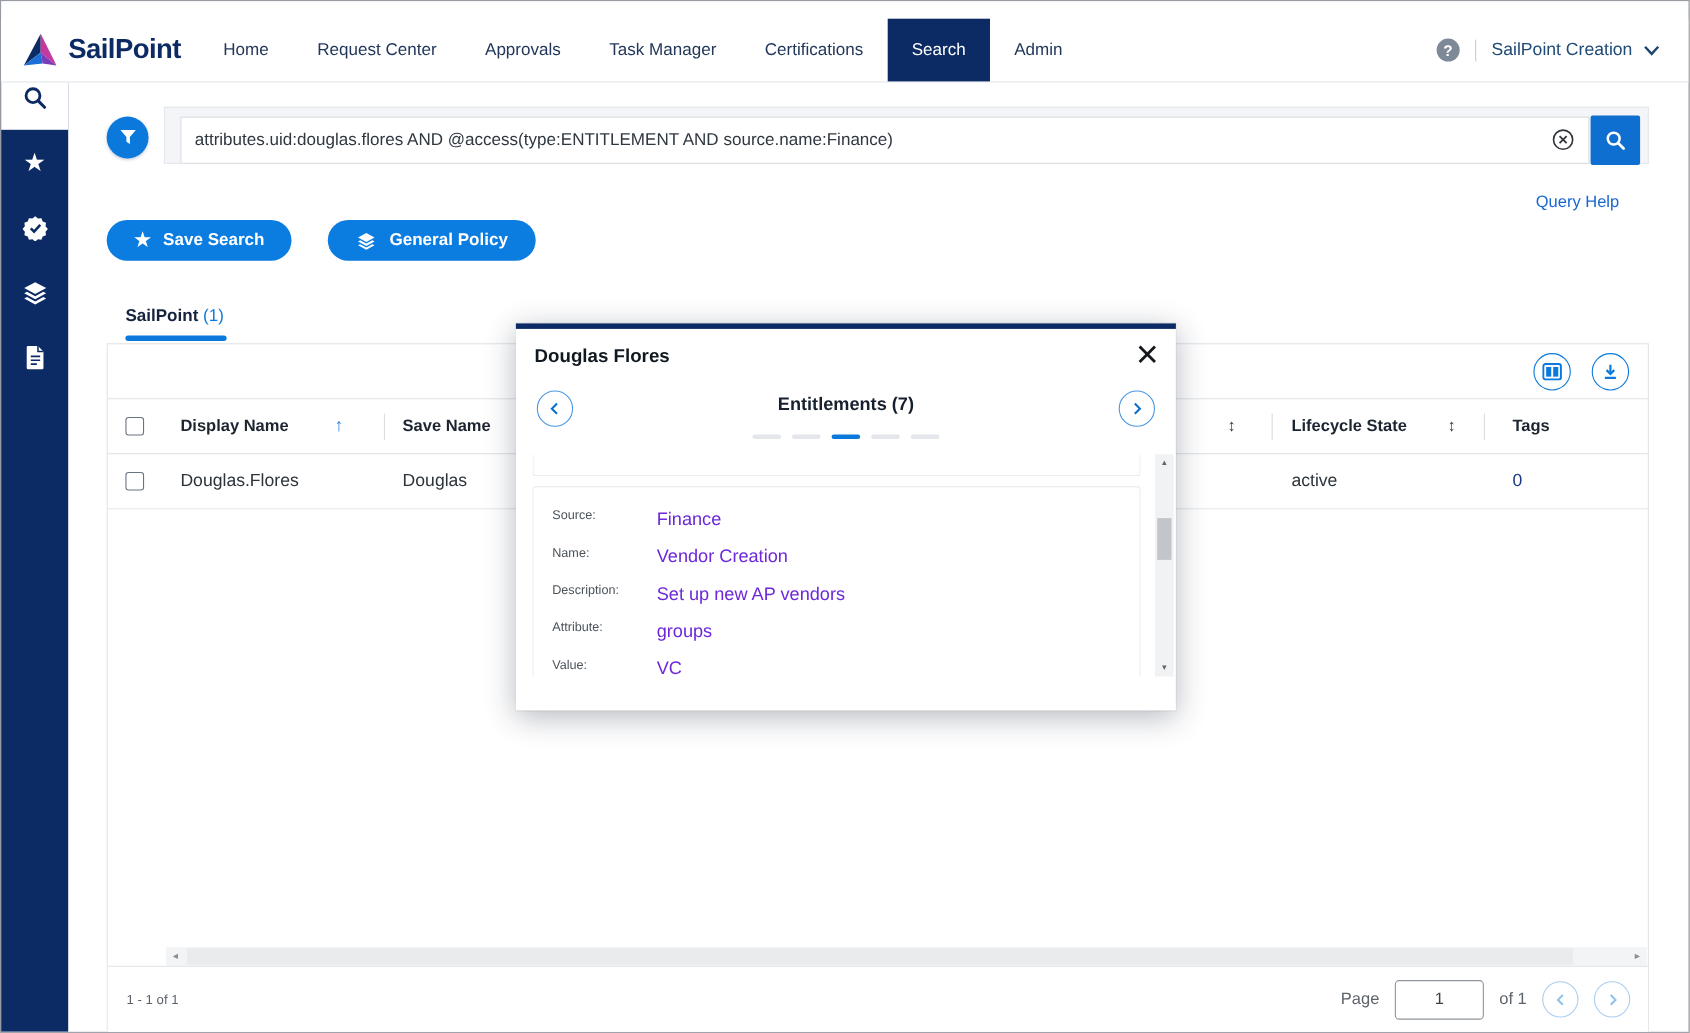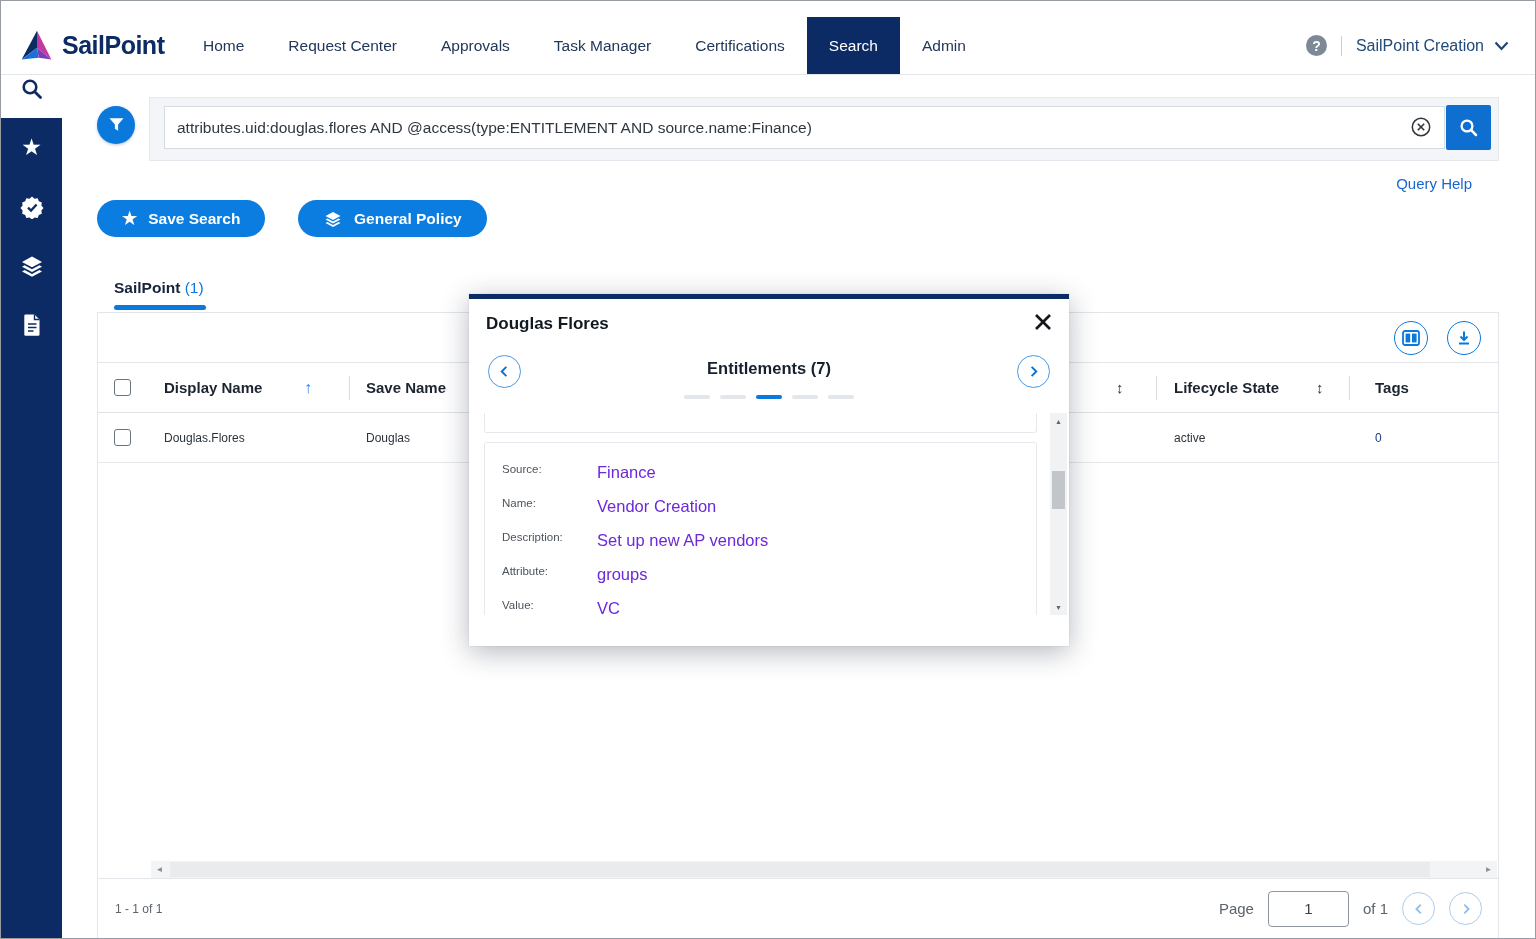--- a/index.html
+++ b/index.html
@@ -26,21 +26,21 @@
   .user-name { font-size:16px; color:#204a77; }
   
   .rail { position:absolute; top:58px; left:0; bottom:0; width:61px; background:#0c2b64; z-index:25; }
   .rail-item { height:59px; display:flex; align-items:center; justify-content:center; cursor:pointer; }
   .rail-item.active { background:#fff; }
   .rail-star { color:#fff; font-size:23px; line-height:1; }
   
   .filter-btn { position:absolute; left:96px; top:105px; width:38px; height:38px; border-radius:50%;
     background:#0b79dc; display:flex; align-items:center; justify-content:center; cursor:pointer;
     box-shadow:0 1px 3px rgba(20,60,120,.3); }
-  .search-wrap { position:absolute; left:148px; top:96px; width:1350px; height:64px;
+  .search-wrap { position:absolute; left:148px; top:96px; width:1350px; height:52px;
     background:#f3f5f8; border:1px solid #e4e7eb; }
   .search-input { position:absolute; left:14px; top:8px; width:1281px; height:43px; background:#fff;
     border:1px solid #d7dbe0; font-size:15.5px; color:#2f3740; padding:0 48px 0 12px;
     font-family:"Liberation Sans", sans-serif; outline:none; }
   .clear-btn { position:absolute; left:1260px; top:18px; width:22px; height:22px; cursor:pointer; }
   .search-btn { position:absolute; left:1296px; top:7px; width:45px; height:45px; background:#0e6fd0;
     border:none; border-radius:2px; display:flex; align-items:center; justify-content:center; cursor:pointer; }
   .query-help { position:absolute; right:63px; top:174px; font-size:15px; color:#1767d2; cursor:pointer; }
   .btn-pill { position:absolute; top:199px; height:37px; border:none; border-radius:19px; background:#0b7ce0;
     color:#fff; font-weight:bold; font-size:15.5px; display:flex; align-items:center; gap:11px;
@@ -56,21 +56,21 @@
     border:1px solid #e2e5e9; background:#fff; }
   .toolbar { position:relative; height:50px; border-bottom:1px solid #e2e5e9; }
   .icon-circle { position:absolute; top:8px; width:34px; height:34px; border-radius:50%;
     border:1.5px solid #0b79dc; background:#fff; display:flex; align-items:center; justify-content:center; cursor:pointer; }
   .thead { position:relative; height:50px; border-bottom:1px solid #dfe3e7; }
   .th { position:absolute; top:0; line-height:50px; font-size:15px; font-weight:bold; color:#1c2430; cursor:pointer; }
   .sort-asc { position:absolute; top:0; line-height:50px; font-size:16px; color:#2f86dd; cursor:pointer; }
   .sort-both { position:absolute; top:0; line-height:50px; font-size:15px; color:#39424e; cursor:pointer; }
   .col-divider { position:absolute; top:13px; width:1px; height:24px; background:#d9dce0; }
   .trow { position:relative; height:50px; border-bottom:1px solid #e6e9ec; }
-  .td { position:absolute; top:0; line-height:50px; font-size:12px; color:#2c333b; }
+  .td { position:absolute; top:0; line-height:50px; font-size:16px; color:#2c333b; }
   .checkbox { position:absolute; top:16px; left:16px; width:17px; height:17px; background:#fff;
     border:1.5px solid #6a7480; border-radius:3px; cursor:pointer; }
   .thead .checkbox { top:16px; }
   .td-link { color:#1a3a85; }
   
   .hscroll { position:absolute; left:53px; top:548px; right:1px; height:17px; background:#f3f4f5;
     display:flex; align-items:stretch; }
   .hscroll .arrow { width:17px; display:flex; align-items:center; justify-content:center;
     font-size:8px; color:#8a8f94; cursor:pointer; }
   .hscroll .htrack { flex:1; position:relative; }

